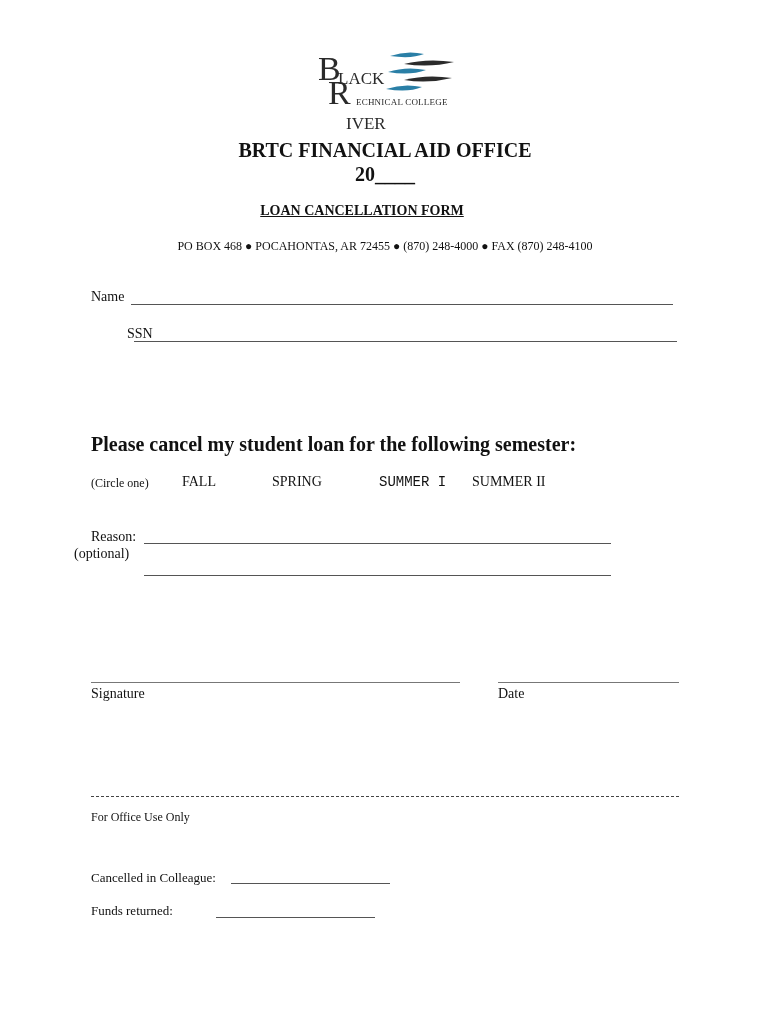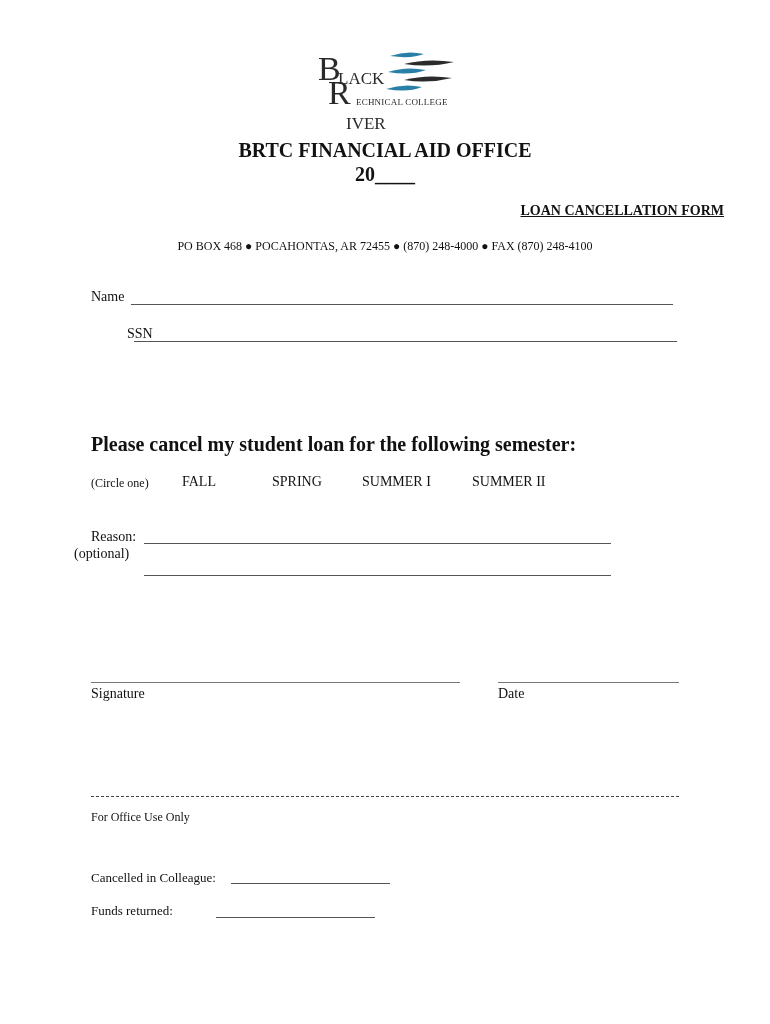--- a/index.html
+++ b/index.html
@@ -12,21 +12,21 @@
       overflow: hidden;
     }
     .abs { position: absolute; }
     .logo { left: 318px; top: 48px; width: 145px; height: 60px; }
     .logo-text { position: absolute; font-family: "Liberation Serif", serif; color: #2a2a2a; }
     .title {
       left: 0; width: 770px; text-align: center;
       font-weight: bold; font-size: 20px;
     }
     .subtitle {
-      left: 0; width: 724px; text-align: right; top: 203px;
+      left: 0; width: 724px; text-align: center; top: 203px;
       font-weight: bold; font-size: 14px; text-decoration: underline;
     }
     .address {
       left: 0; width: 770px; text-align: center; top: 239px;
       font-size: 12px;
     }
     .label { font-size: 14px; }
     .line { position: absolute; border-bottom: 1px solid #555; height: 0; }
     .heading { font-weight: bold; font-size: 20px; }
     .small { font-size: 12px; }
@@ -58,21 +58,21 @@
 <div class="abs label" style="left:91px;top:289px;">Name</div>
 <div class="line" style="left:131px;top:304px;width:542px;"></div>
 
 <div class="abs label" style="left:91px;top:326px;margin-left:36px;">SSN</div>
 <div class="line" style="left:134px;top:341px;width:543px;"></div>
 
 <div class="abs heading" style="left:91px;top:433px;">Please cancel my student loan for the following semester:</div>
 <div class="abs small" style="left:91px;top:476px;">(Circle one)</div>
 <div class="abs label" style="left:182px;top:474px;">FALL</div>
 <div class="abs label" style="left:272px;top:474px;">SPRING</div>
-<div class="abs label" style="left:362px;top:474px;">SUMMER I</div>
+<div class="abs label" style="left:379px;top:474px;font-family:Liberation Mono, monospace;">SUMMER I</div>
 <div class="abs label" style="left:472px;top:474px;">SUMMER II</div>
 
 <div class="abs label" style="left:91px;top:529px;">Reason:</div>
 <div class="abs" style="left:74px;top:546px;font-size:14px;">(optional)</div>
 <div class="line" style="left:144px;top:543px;width:467px;"></div>
 <div class="line" style="left:144px;top:575px;width:467px;"></div>
 
 <div class="line" style="left:91px;top:682px;width:369px;border-bottom-color:#777;"></div>
 <div class="abs label" style="left:91px;top:686px;">Signature</div>
 <div class="line" style="left:498px;top:682px;width:181px;border-bottom-color:#777;"></div>

